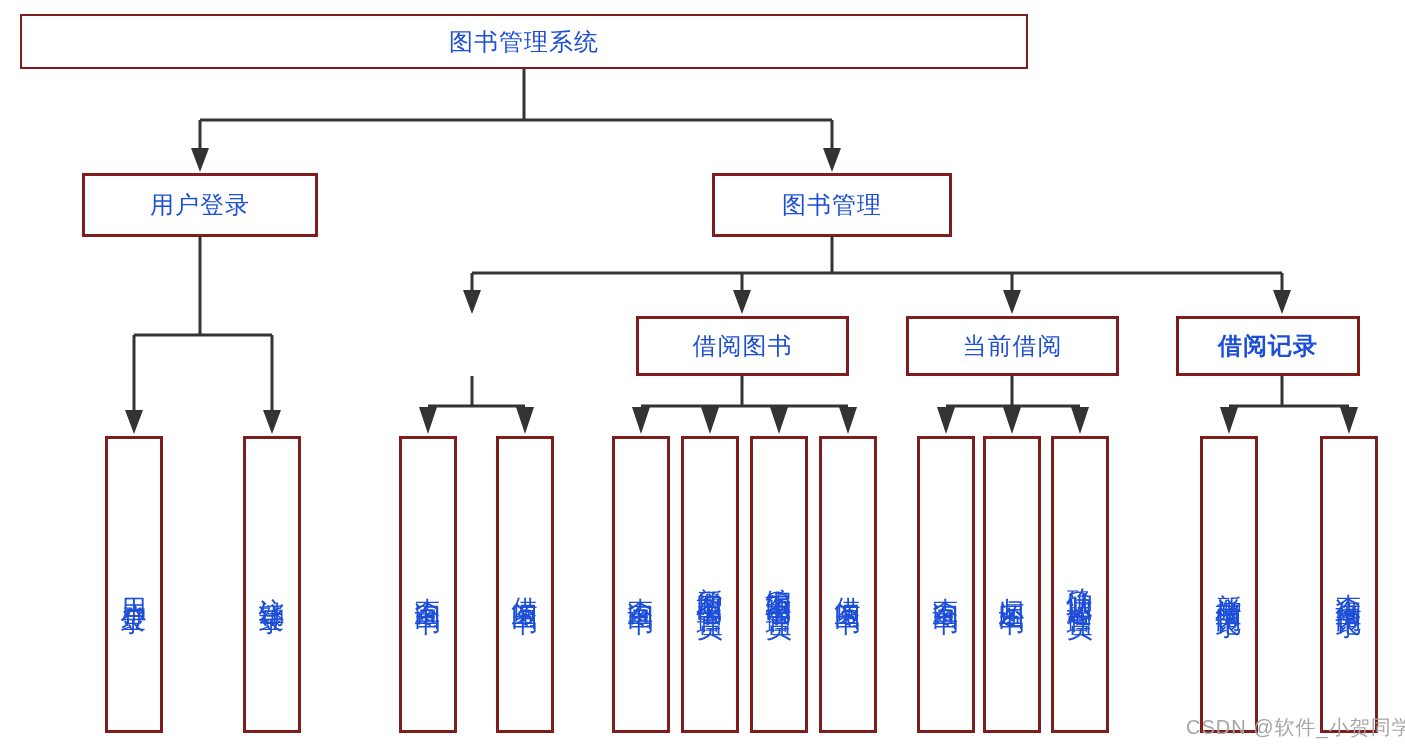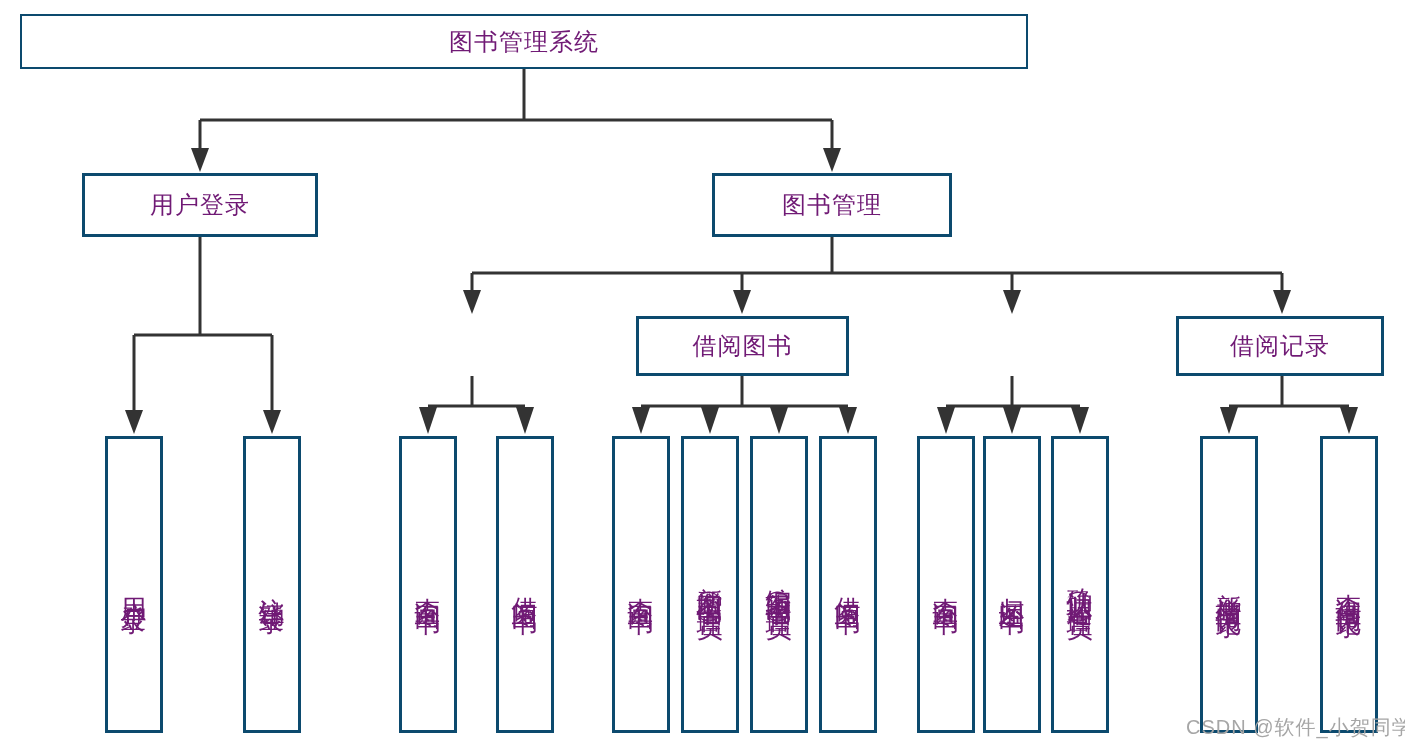--- a/index.html
+++ b/index.html
@@ -5,38 +5,38 @@
   html,body{margin:0;padding:0;background:#ffffff;}
   .canvas{
     position:relative;width:1405px;height:747px;background:#ffffff;overflow:hidden;
     font-family:"Liberation Sans","DejaVu Sans",sans-serif;
   }
   svg.wires{position:absolute;left:0;top:0;width:1405px;height:747px;pointer-events:none;}
   .wires line{stroke:#333333;stroke-width:3;}
   .wires polygon{fill:#333333;stroke:none;}
   .node{
     position:absolute;box-sizing:border-box;background:#ffffff;
-    border:3px solid #0c4a6e;color:#701a75;
+    border:3px solid #7f1d1d;color:#1d4ed8;
     display:flex;align-items:center;justify-content:center;
     text-align:center;
   }
   .node.root{border-width:2px;}
   .h{font-size:24px;letter-spacing:1px;white-space:nowrap;}
   .v{
     writing-mode:vertical-rl;text-orientation:mixed;
     font-size:26px;letter-spacing:4px;line-height:1;white-space:nowrap;
   }
   
   .n-root{left:20px;top:14px;width:1008px;height:55px;}
   .n-l2a{left:82px;top:173px;width:236px;height:64px;}
   .n-l2b{left:712px;top:173px;width:240px;height:64px;}
   .n-l3a{left:366px;top:316px;width:213px;height:60px;}
   .n-l3b{left:636px;top:316px;width:213px;height:60px;}
   .n-l3c{left:906px;top:316px;width:213px;height:60px;}
-  .n-l3d{left:1176px;top:316px;width:208px;height:60px;}
+  .n-l3d{left:1176px;top:316px;width:184px;height:60px;font-weight:bold;}
   .leaf{top:436px;width:58px;height:297px;}
   .n-f1{left:105px;}  .n-f2{left:243px;}
   .n-f3{left:399px;}  .n-f4{left:496px;}
   .n-f5{left:612px;}  .n-f6{left:681px;}
   .n-f7{left:750px;}  .n-f8{left:819px;}
   .n-f9{left:917px;}  .n-f10{left:983px;} .n-f11{left:1051px;}
   .n-f12{left:1200px;}.n-f13{left:1320px;}
   .watermark{
     position:absolute;left:1186px;top:714px;font-size:20px;color:#a6a6a6;
     letter-spacing:1px;white-space:nowrap;
@@ -97,20 +97,21 @@
     <polygon points="1220,407 1238,407 1229,434"></polygon>
     <polygon points="1340,407 1358,407 1349,434"></polygon>
   </svg>
 
   <div class="node root h n-root">图书管理系统</div>
 
   <div class="node h n-l2a">用户登录</div>
   <div class="node h n-l2b">图书管理</div>
 
   <div class="node h n-l3b">借阅图书</div>
+  <div class="node h n-l3c">当前借阅</div>
   <div class="node h n-l3d">借阅记录</div>
 
   <div class="node v leaf n-f1">用户登录</div>
   <div class="node v leaf n-f2">注销登录</div>
 
   <div class="node v leaf n-f3">查询图书</div>
   <div class="node v leaf n-f4">借阅图书</div>
 
   <div class="node v leaf n-f5">查询图书</div>
   <div class="node v leaf n-f6">新增图书（管理员）</div>

